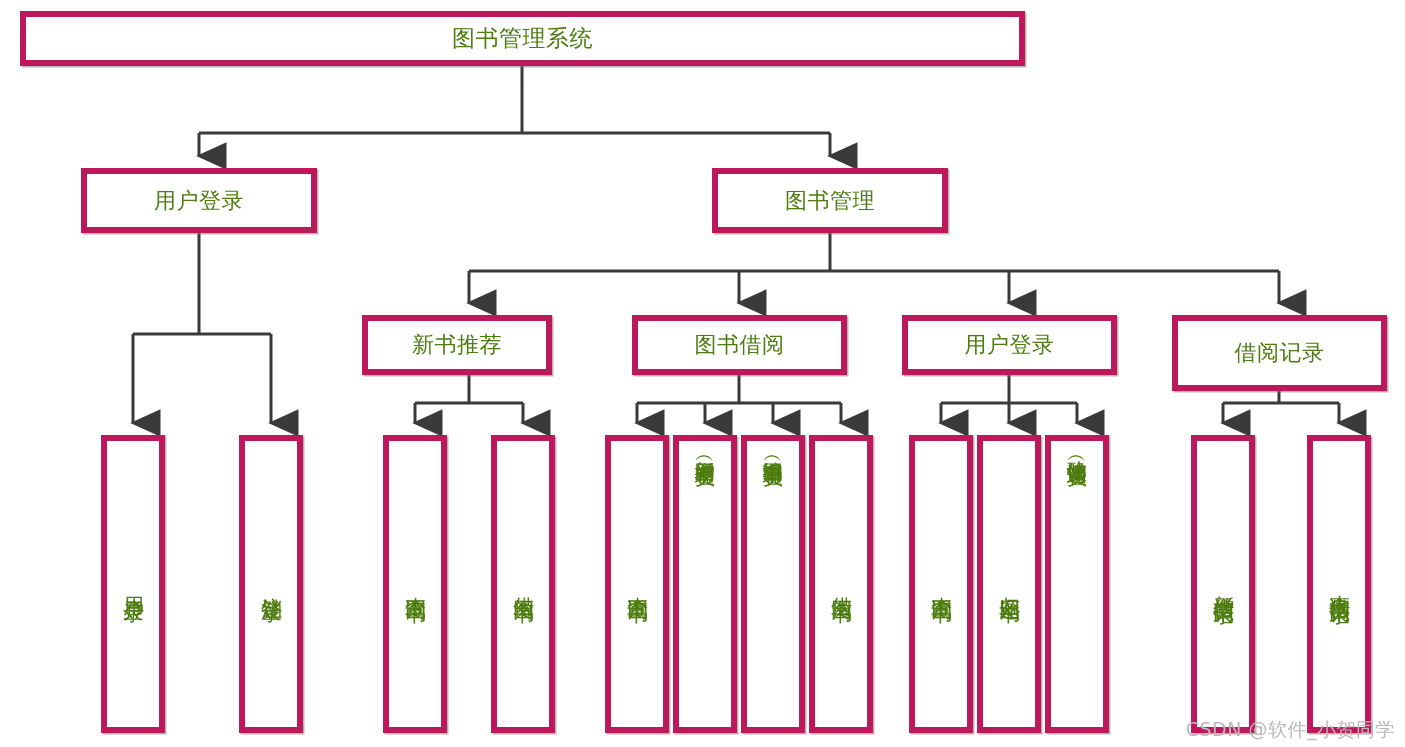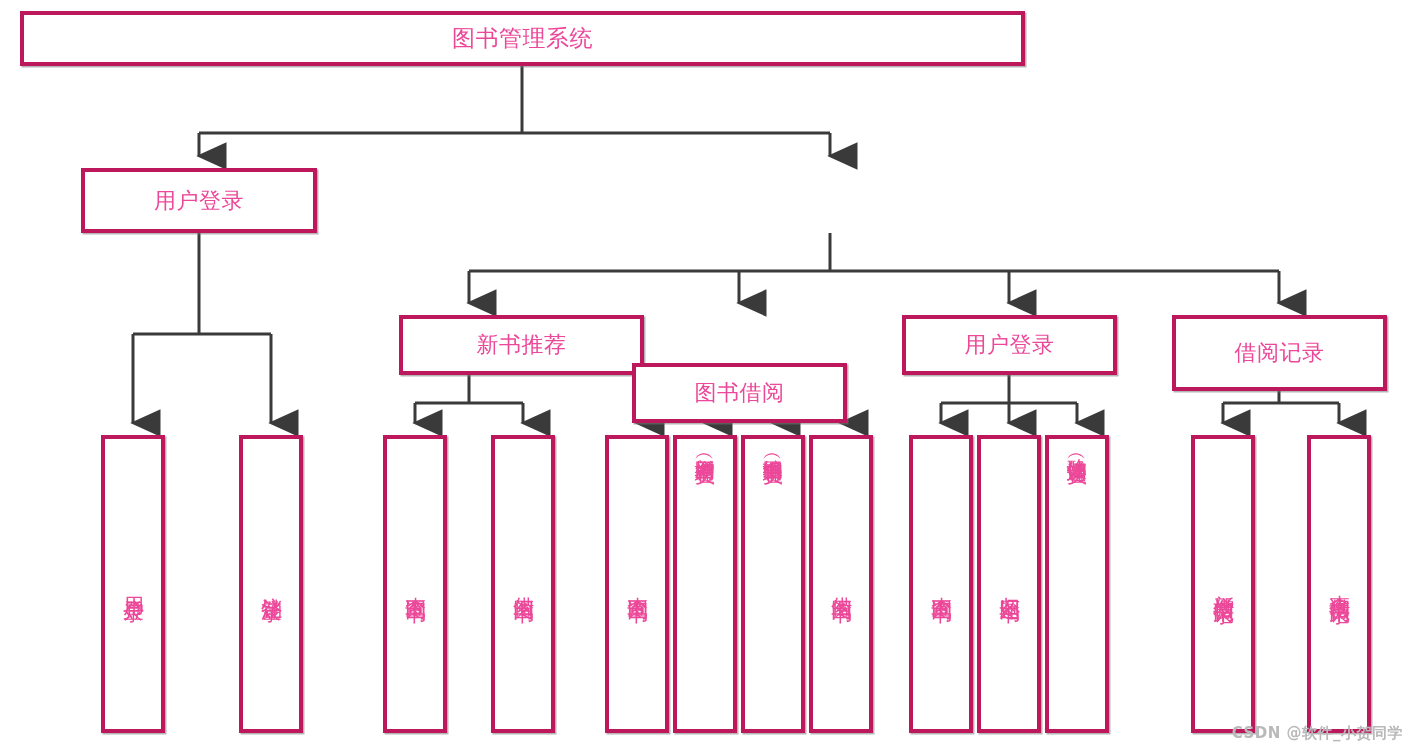--- a/index.html
+++ b/index.html
@@ -22,26 +22,26 @@
     position: absolute;
     left: 0;
     top: 0;
     width: 1405px;
     height: 747px;
     pointer-events: none;
   }
   .node {
     position: absolute;
     box-sizing: border-box;
-    border: 4px solid #be185d;
+    border: 6px solid #be185d;
     background: #ffffff;
     display: flex;
     align-items: center;
     justify-content: center;
-    color: #ec4899;
+    color: #4d7c0f;
     box-shadow: 1.5px 1.5px 0 rgba(120,120,120,0.55);
   }
   .node .label {
     line-height: 1.15;
     letter-spacing: 0.5px;
     white-space: nowrap;
   }
   
   .node.h .label {
     font-size: 22px;
@@ -66,28 +66,27 @@
   .node.v.tall .label {
     font-size: 20px;
     letter-spacing: 1px;
   }
   .node.v.centered {
     align-items: center;
     padding-top: 0;
   }
   .watermark {
     position: absolute;
-    right: 2px;
+    right: 10px;
     bottom: 4px;
-    font-size: 15px;
+    font-size: 19px;
     color: #b9b9b9;
     letter-spacing: 0.5px;
     white-space: nowrap;
     user-select: none;
-    font-weight: bold;
   }
 </style>
 </head>
 <body>
 
 <div id="canvas">
 
   <svg class="wires" viewBox="0 0 1405 747">
     <defs>
       <marker id="arrow" viewBox="0 0 12 12" refX="6" refY="10" markerWidth="11" markerHeight="11" orient="auto-start-reverse">
@@ -140,25 +139,28 @@
     </g>
   </svg>
 
   <div class="node h root" style="left:20px; top:11px; width:1005px; height:55px;">
     <span class="label">图书管理系统</span>
   </div>
 
   <div class="node h" style="left:81px; top:168px; width:236px; height:65px;">
     <span class="label">用户登录</span>
   </div>
-
-  <div class="node h" style="left:362px; top:315px; width:245px; height:60px;margin-left:37px;">
+  <div class="node h" style="left:712px; top:168px; width:236px; height:65px;">
+    <span class="label">图书管理</span>
+  </div>
+
+  <div class="node h" style="left:362px; top:315px; width:190px; height:60px;">
     <span class="label">新书推荐</span>
   </div>
-  <div class="node h" style="left:632px; top:315px; width:215px; height:60px;margin-top:48px;">
+  <div class="node h" style="left:632px; top:315px; width:215px; height:60px;">
     <span class="label">图书借阅</span>
   </div>
   <div class="node h" style="left:902px; top:315px; width:215px; height:60px;">
     <span class="label">用户登录</span>
   </div>
   <div class="node h" style="left:1172px; top:315px; width:215px; height:76px;">
     <span class="label">借阅记录</span>
   </div>
 
   <div class="node v centered" style="left:101px; top:435px; width:64px; height:298px;">

